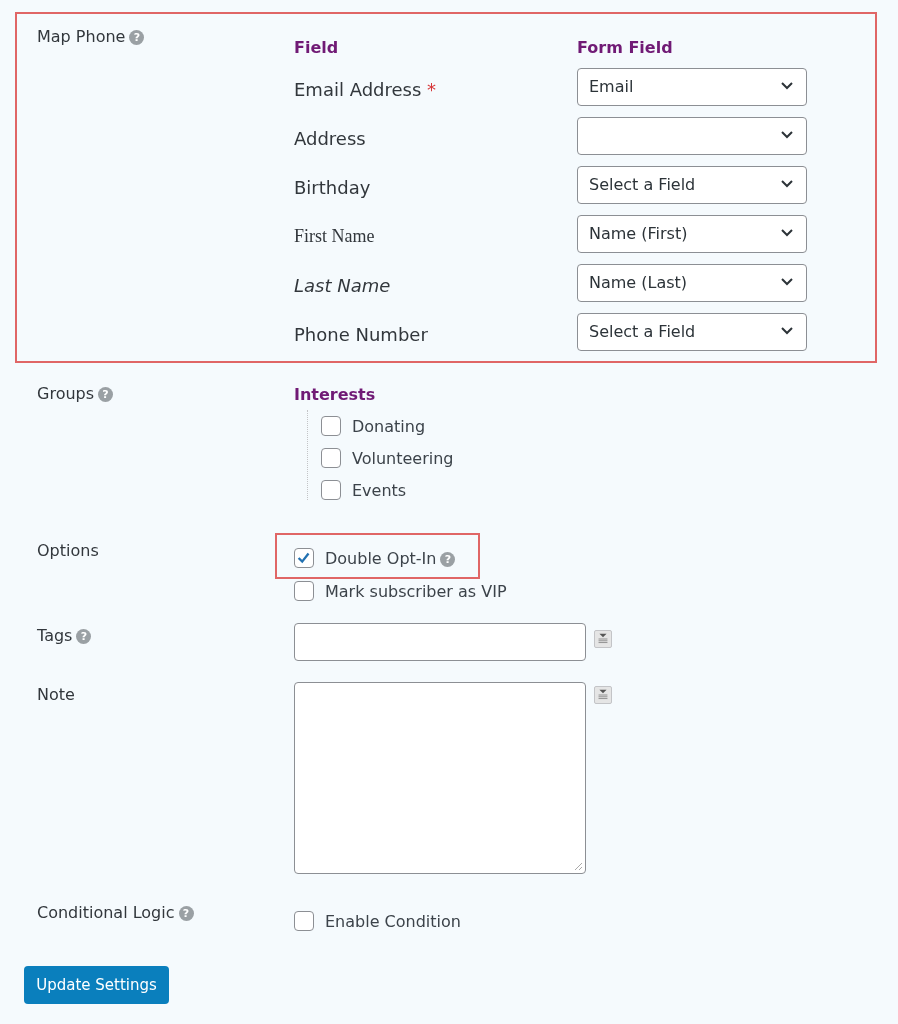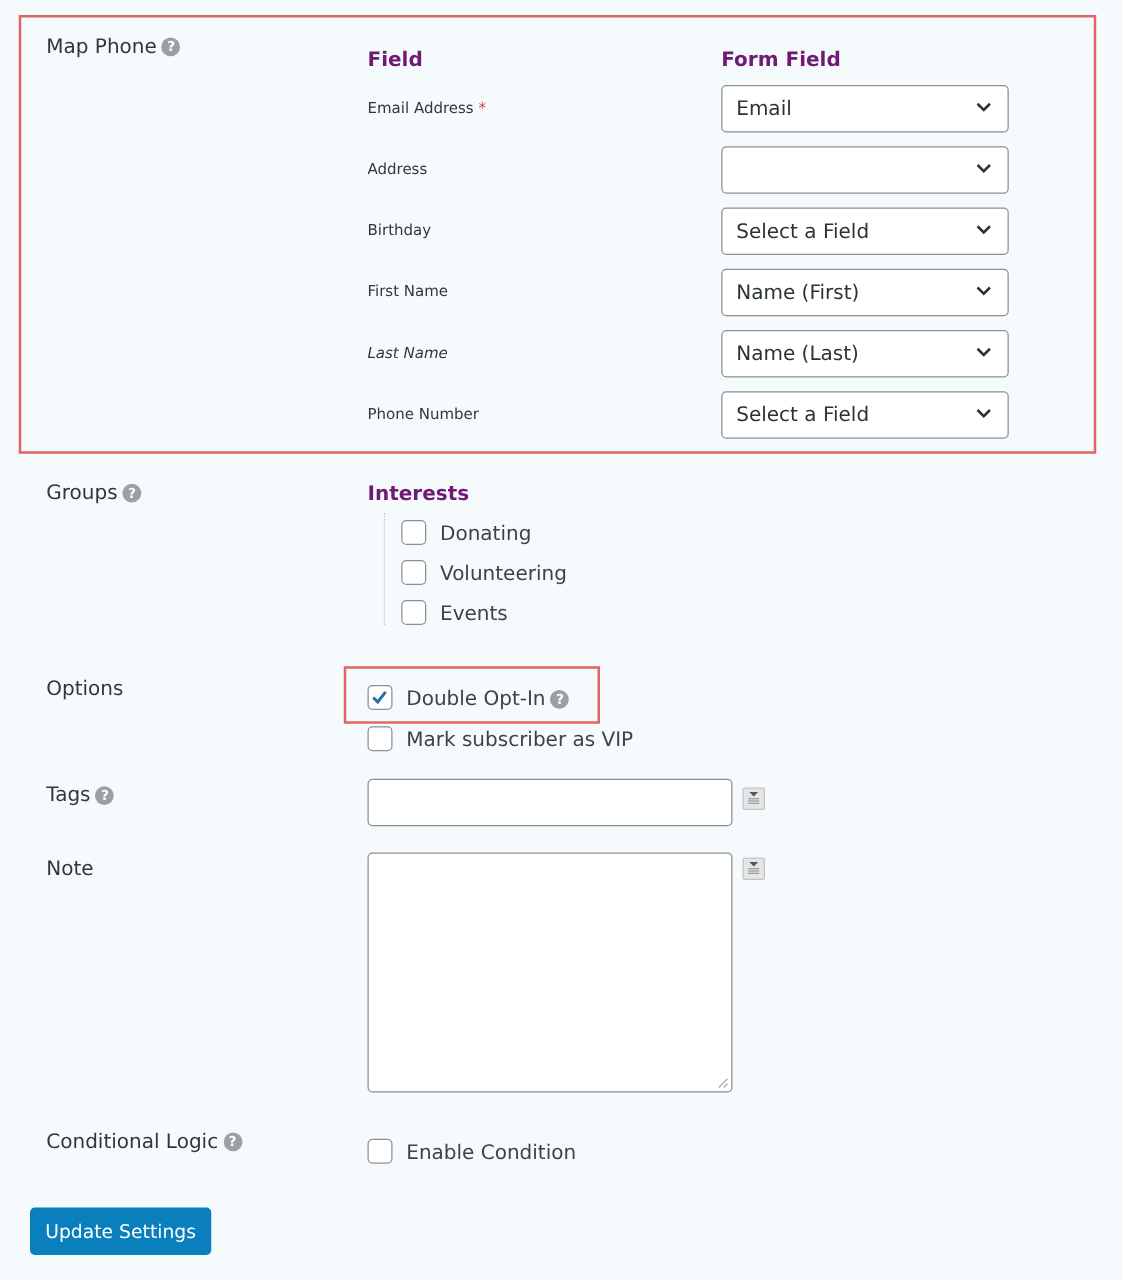--- a/index.html
+++ b/index.html
@@ -13,21 +13,21 @@
       position: relative;
     }
     .row-label { position: absolute; left: 37px; font-size: 16px; color: #32373c; white-space: nowrap; }
     .help {
       display: inline-block; width: 15px; height: 15px; border-radius: 50%;
       background: #9aa0a4; color: #fff; font-size: 11px; font-weight: bold;
       text-align: center; line-height: 15px; vertical-align: 1px; margin-left: 4px;
     }
     .highlight-box { position: absolute; border: 2px solid #e06666; }
     .col-head { position: absolute; font-weight: bold; font-size: 16px; color: #701a75; }
-    .field-label { position: absolute; left: 294px; font-size: 12px; color: #32373c; }
+    .field-label { position: absolute; left: 294px; font-size: 18px; color: #32373c; }
     .req { color: #d63638; }
     .select {
       position: absolute; left: 577px; width: 230px; height: 38px;
       background: #fff; border: 1px solid #8c8f94; border-radius: 4px;
       padding: 0 11px; line-height: 36px; font-size: 16px; color: #2c3338;
       white-space: nowrap;
     }
     .select .chev {
       position: absolute; right: 12px; top: 12px; width: 14px; height: 10px;
     }
@@ -81,21 +81,21 @@
 </div>
 
 <div class="field-label" style="top:177px;">Birthday</div>
 <div class="select" style="top:166px;">
   <span>Select a Field</span>
   <svg class="chev" viewBox="0 0 14 10">
       <polyline points="2,2 7,7 12,2" fill="none" stroke="#2c3338" stroke-width="2"></polyline>
     </svg>
 </div>
 
-<div class="field-label" style="top:226px;">First Name</div>
+<div class="field-label" style="top:226px;font-family:Liberation Serif, serif;">First Name</div>
 <div class="select" style="top:215px;">
   <span>Name (First)</span>
   <svg class="chev" viewBox="0 0 14 10">
       <polyline points="2,2 7,7 12,2" fill="none" stroke="#2c3338" stroke-width="2"></polyline>
     </svg>
 </div>
 
 <div class="field-label" style="top:275px;font-style:italic;">Last Name</div>
 <div class="select" style="top:264px;">
   <span>Name (Last)</span>

